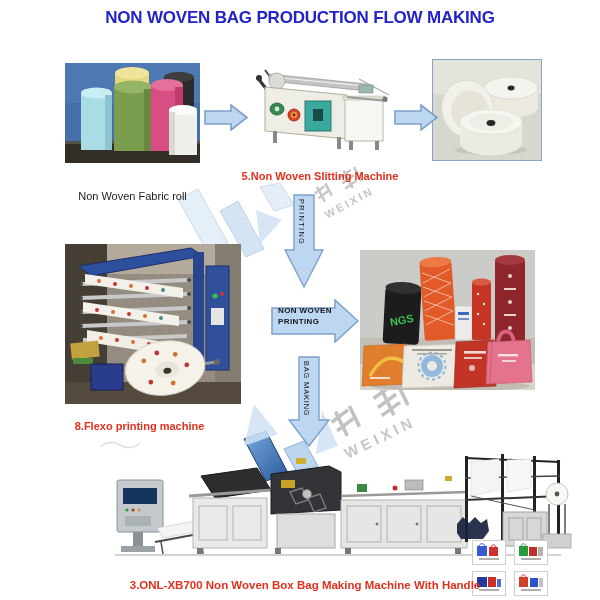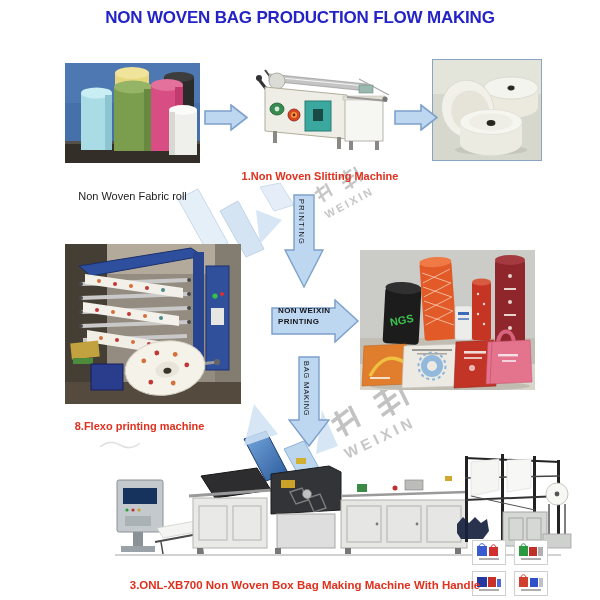--- a/index.html
+++ b/index.html
@@ -171,21 +171,21 @@
       <rect x="102" y="84" width="4" height="9" fill="#888"></rect>
       <rect x="128" y="84" width="4" height="9" fill="#888"></rect>
       <rect x="26" y="74" width="4" height="12" fill="#8a8a84"></rect>
       <rect x="90" y="80" width="4" height="12" fill="#8a8a84"></rect>
       <line x1="100" y1="40" x2="140" y2="44" stroke="#9a9a9a" stroke-width="2"></line>
       <line x1="112" y1="22" x2="142" y2="38" stroke="#aaaaaa" stroke-width="1.4"></line>
       <rect x="112" y="28" width="14" height="8" fill="#9ab8b0" stroke="#6a8a82" stroke-width="0.6"></rect>
       <circle cx="138" cy="42" r="2.6" fill="#777"></circle>
     </svg>
   </figure>
-  <div class="caption red" style="left:225px;top:170px;width:190px;">1.Non Woven Slitting Machine</div>
+  <div class="caption red" style="left:225px;top:170px;width:190px;">5.Non Woven Slitting Machine</div>
 
   <div class="arrow" style="left:394px;top:104px;">
     <svg width="44" height="27" viewBox="0 0 44 27">
       <polygon points="1,7 27,7 27,1 43,13.5 27,26 27,20 1,20" fill="#bdd7f1" stroke="#7da0cb" stroke-width="1.6"></polygon>
     </svg>
   </div>
 
   <figure class="photo bordered" style="left:432px;top:59px;">
     <svg width="108" height="100" viewBox="0 0 108 100">
       <rect width="108" height="100" fill="#d6d8ce"></rect>
@@ -290,21 +290,21 @@
     </svg>
   </figure>
   <div class="caption red" style="left:57px;top:420px;width:165px;">8.Flexo printing machine</div>
 
   <div class="arrow" style="left:271px;top:299px;">
     <svg width="88" height="44" viewBox="0 0 88 44">
       <polygon points="1,9 64,9 64,1 87,22 64,43 64,35 1,35" fill="#bdd7f1" stroke="#7da0cb" stroke-width="1.5"></polygon>
     </svg>
   </div>
   <div class="nwp-text" style="left:278px;top:305px;">
-    <div>NON WEIXIN</div>
+    <div>NON WOVEN</div>
     <div>PRINTING</div>
   </div>
 
   <figure class="photo" style="left:360px;top:250px;">
     <svg width="175" height="140" viewBox="0 0 175 140">
       <rect width="175" height="140" fill="#cbcbc7"></rect>
       <rect y="88" width="175" height="52" fill="#c2beb4"></rect>
       <rect y="114" width="175" height="26" fill="#d9d5cb"></rect>
 
       <g transform="rotate(3 42 66)">

